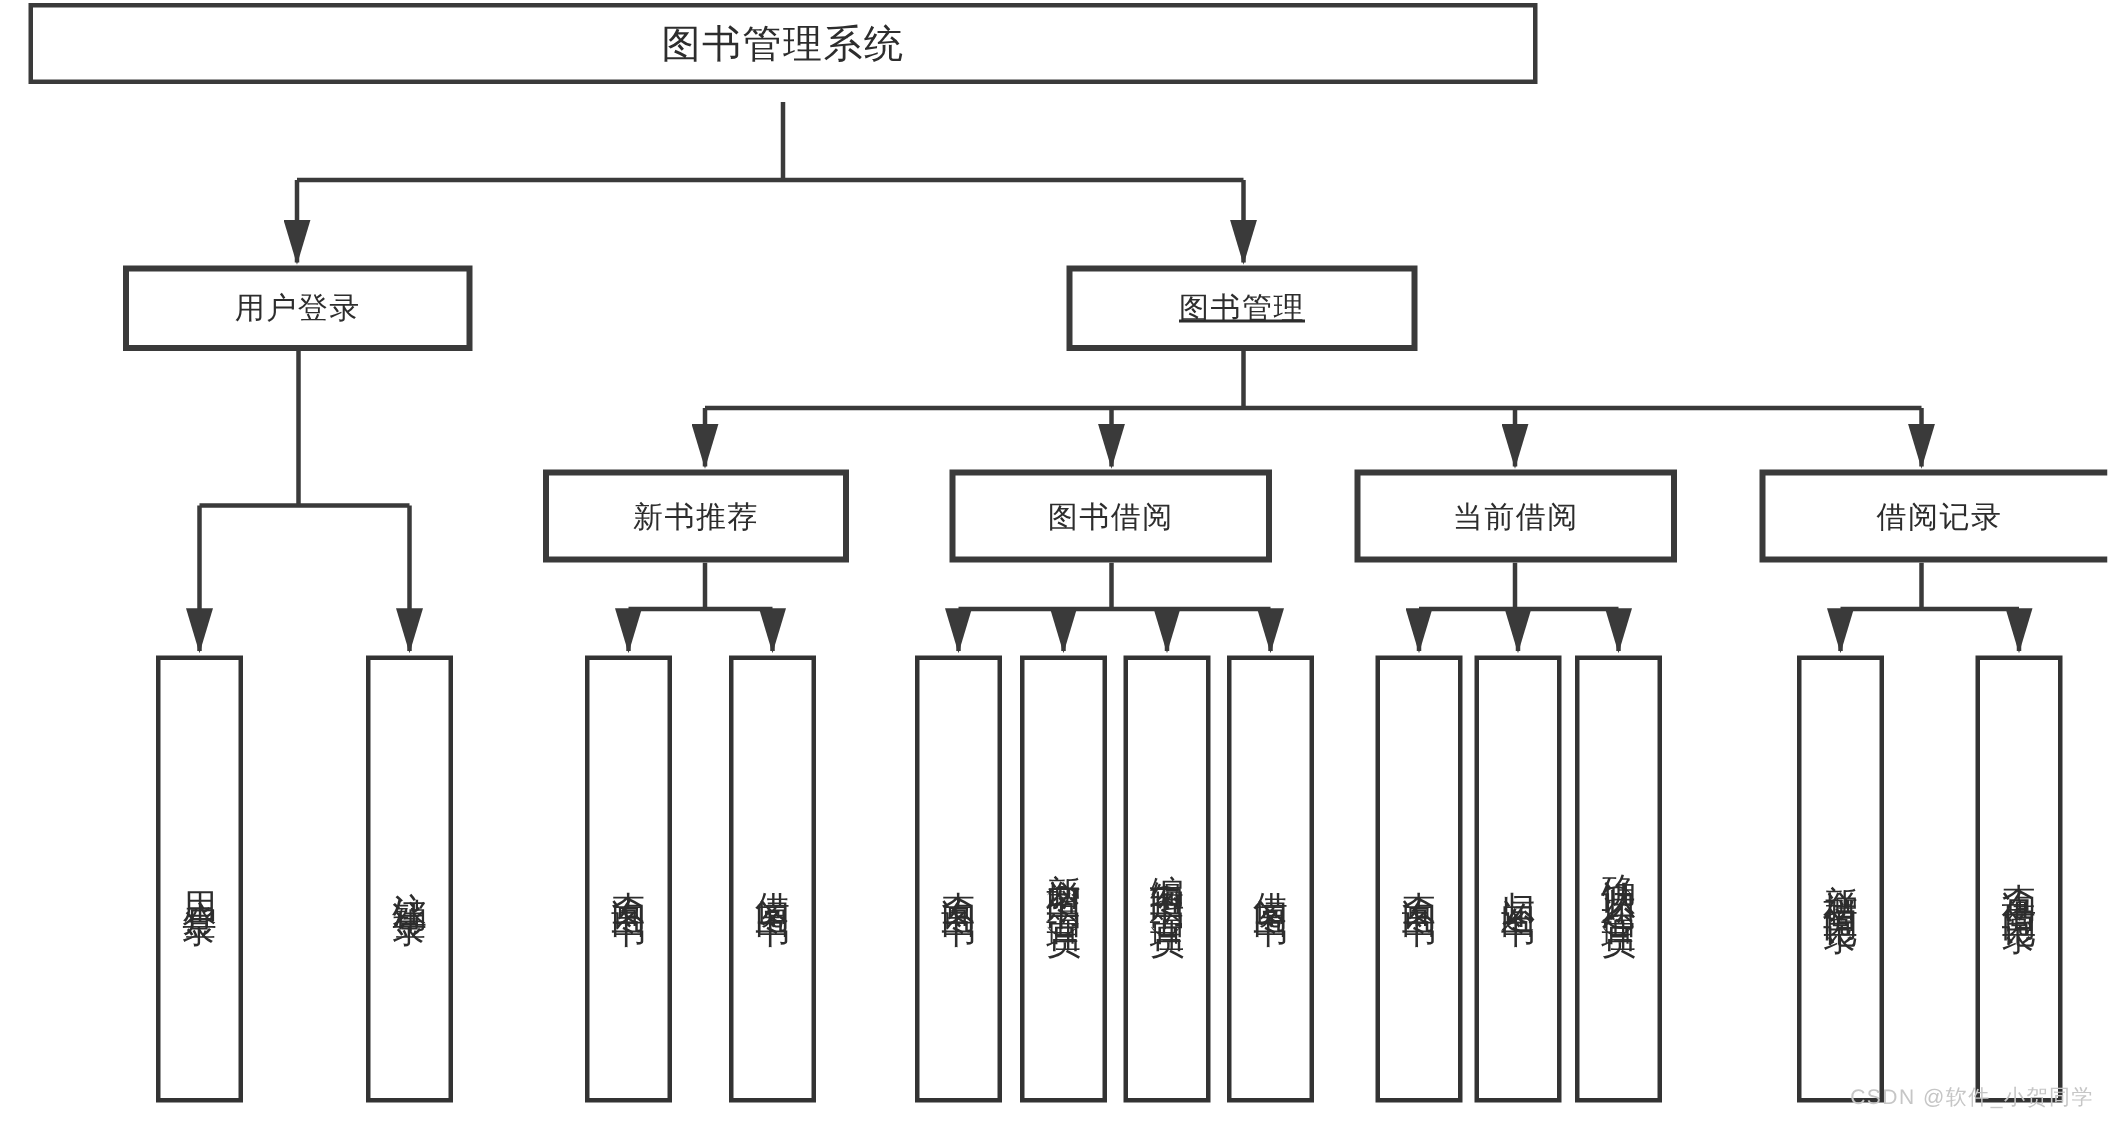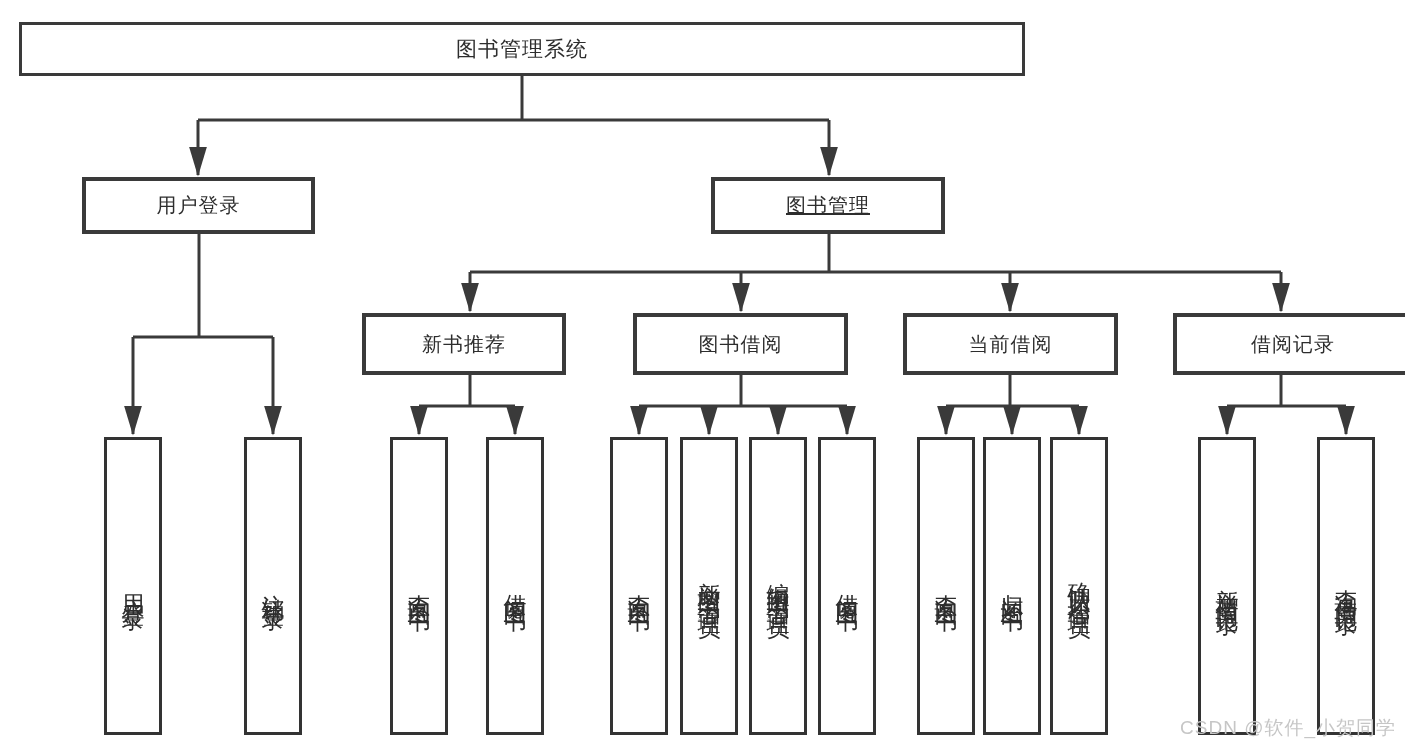--- a/index.html
+++ b/index.html
@@ -32,41 +32,41 @@
     justify-content: center;
     text-align: center;
   }
   .hbox {
     border: 4px solid #3a3a3a;
     font-size: 20px;
     letter-spacing: 1px;
     white-space: nowrap;
   }
   .rootbox {
-    left: 19px; top: 22px;
+    left: 19px; top: 2px;
     width: 1006px; height: 54px;
     border-width: 3px;
-    font-size: 21px;
+    font-size: 26px;
   }
   .vbox {
     border: 3px solid #333333;
     top: 437px;
     width: 58px;
     height: 298px;
     font-size: 23px;
     writing-mode: vertical-rl;
     text-orientation: mixed;
     letter-spacing: 5px;
     line-height: 1;
   }
   #watermark {
     position: absolute;
     right: 9px;
     bottom: 6px;
-    font-size: 19px;
+    font-size: 14px;
     color: #c6c6c6;
     letter-spacing: 1px;
     white-space: nowrap;
     z-index: 5;
   }
 </style>
 </head>
 <body>
 
 <div id="stage">

